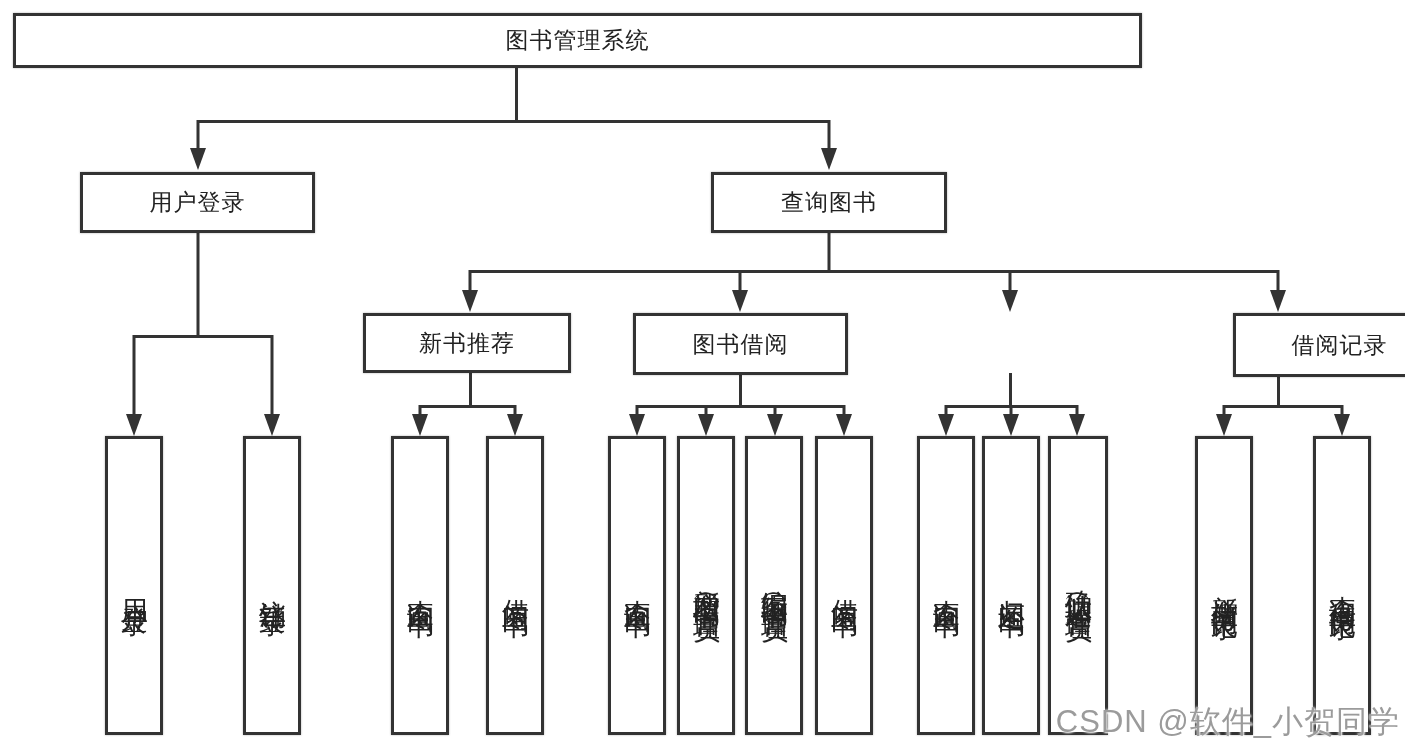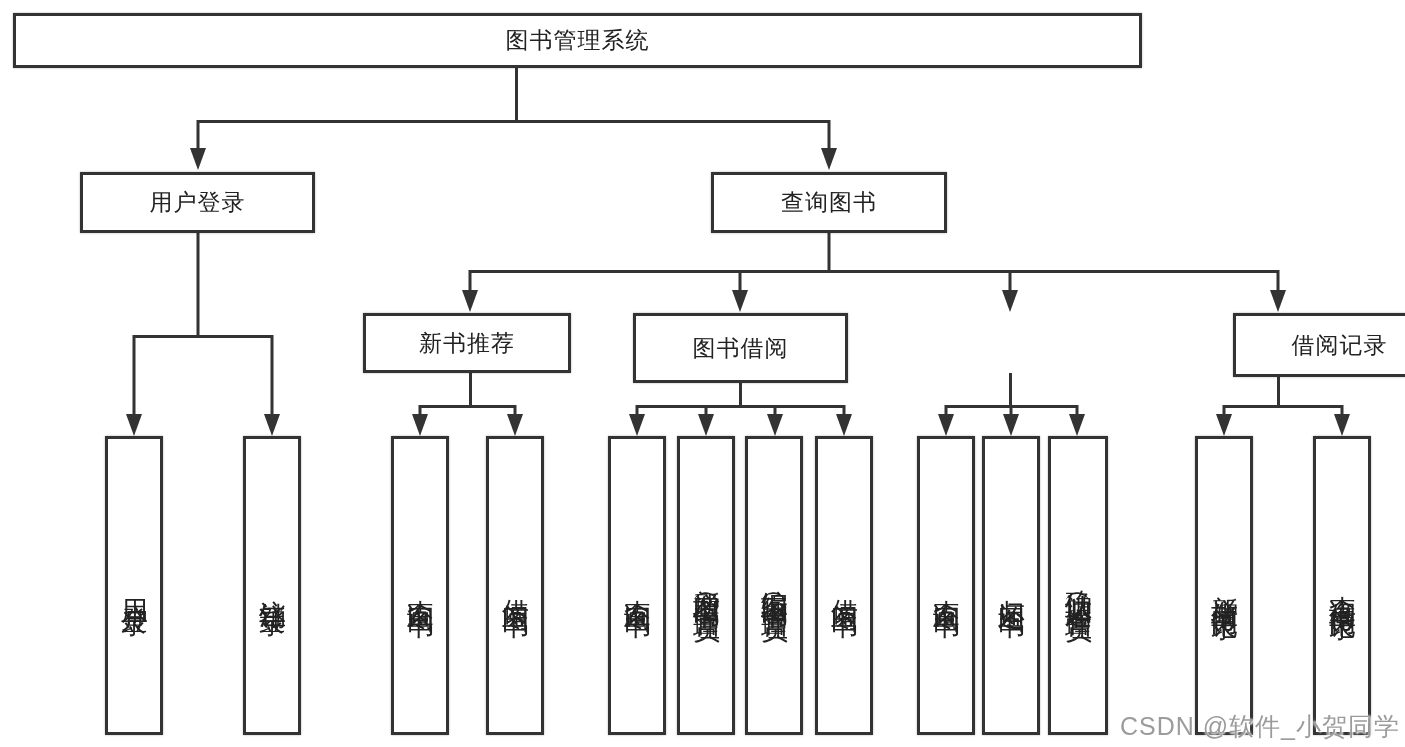--- a/index.html
+++ b/index.html
@@ -25,21 +25,21 @@
     writing-mode:vertical-rl;
     text-orientation:mixed;
     font-size:27px;
     letter-spacing:4px;
     line-height:1;
     white-space:nowrap;
   }
   .watermark{
     position:absolute;
     right:5px;bottom:4px;
-    font-size:25px;
+    font-size:31px;
     color:#9b9b9b;
     letter-spacing:1px;
     white-space:nowrap;
     text-shadow:0 0 3px #ffffff,1px 1px 2px #ffffff;
   }
 </style>
 </head>
 <body>
 
 <div class="canvas">
@@ -91,21 +91,21 @@
   <div class="node h" style="left:80px;top:172px;width:235px;height:61px">
     <span>用户登录</span>
   </div>
   <div class="node h" style="left:711px;top:172px;width:236px;height:61px">
     <span>查询图书</span>
   </div>
 
   <div class="node h" style="left:363px;top:313px;width:208px;height:60px">
     <span>新书推荐</span>
   </div>
-  <div class="node h" style="left:633px;top:313px;width:215px;height:70px">
+  <div class="node h" style="left:633px;top:313px;width:215px;height:62px">
     <span>图书借阅</span>
   </div>
   <div class="node h" style="left:1233px;top:313px;width:213px;height:64px">
     <span>借阅记录</span>
   </div>
 
   <div class="node leaf" style="left:105px;top:436px;width:58px;height:299px">
     <span>用户登录</span>
   </div>
   <div class="node leaf" style="left:243px;top:436px;width:58px;height:299px">

